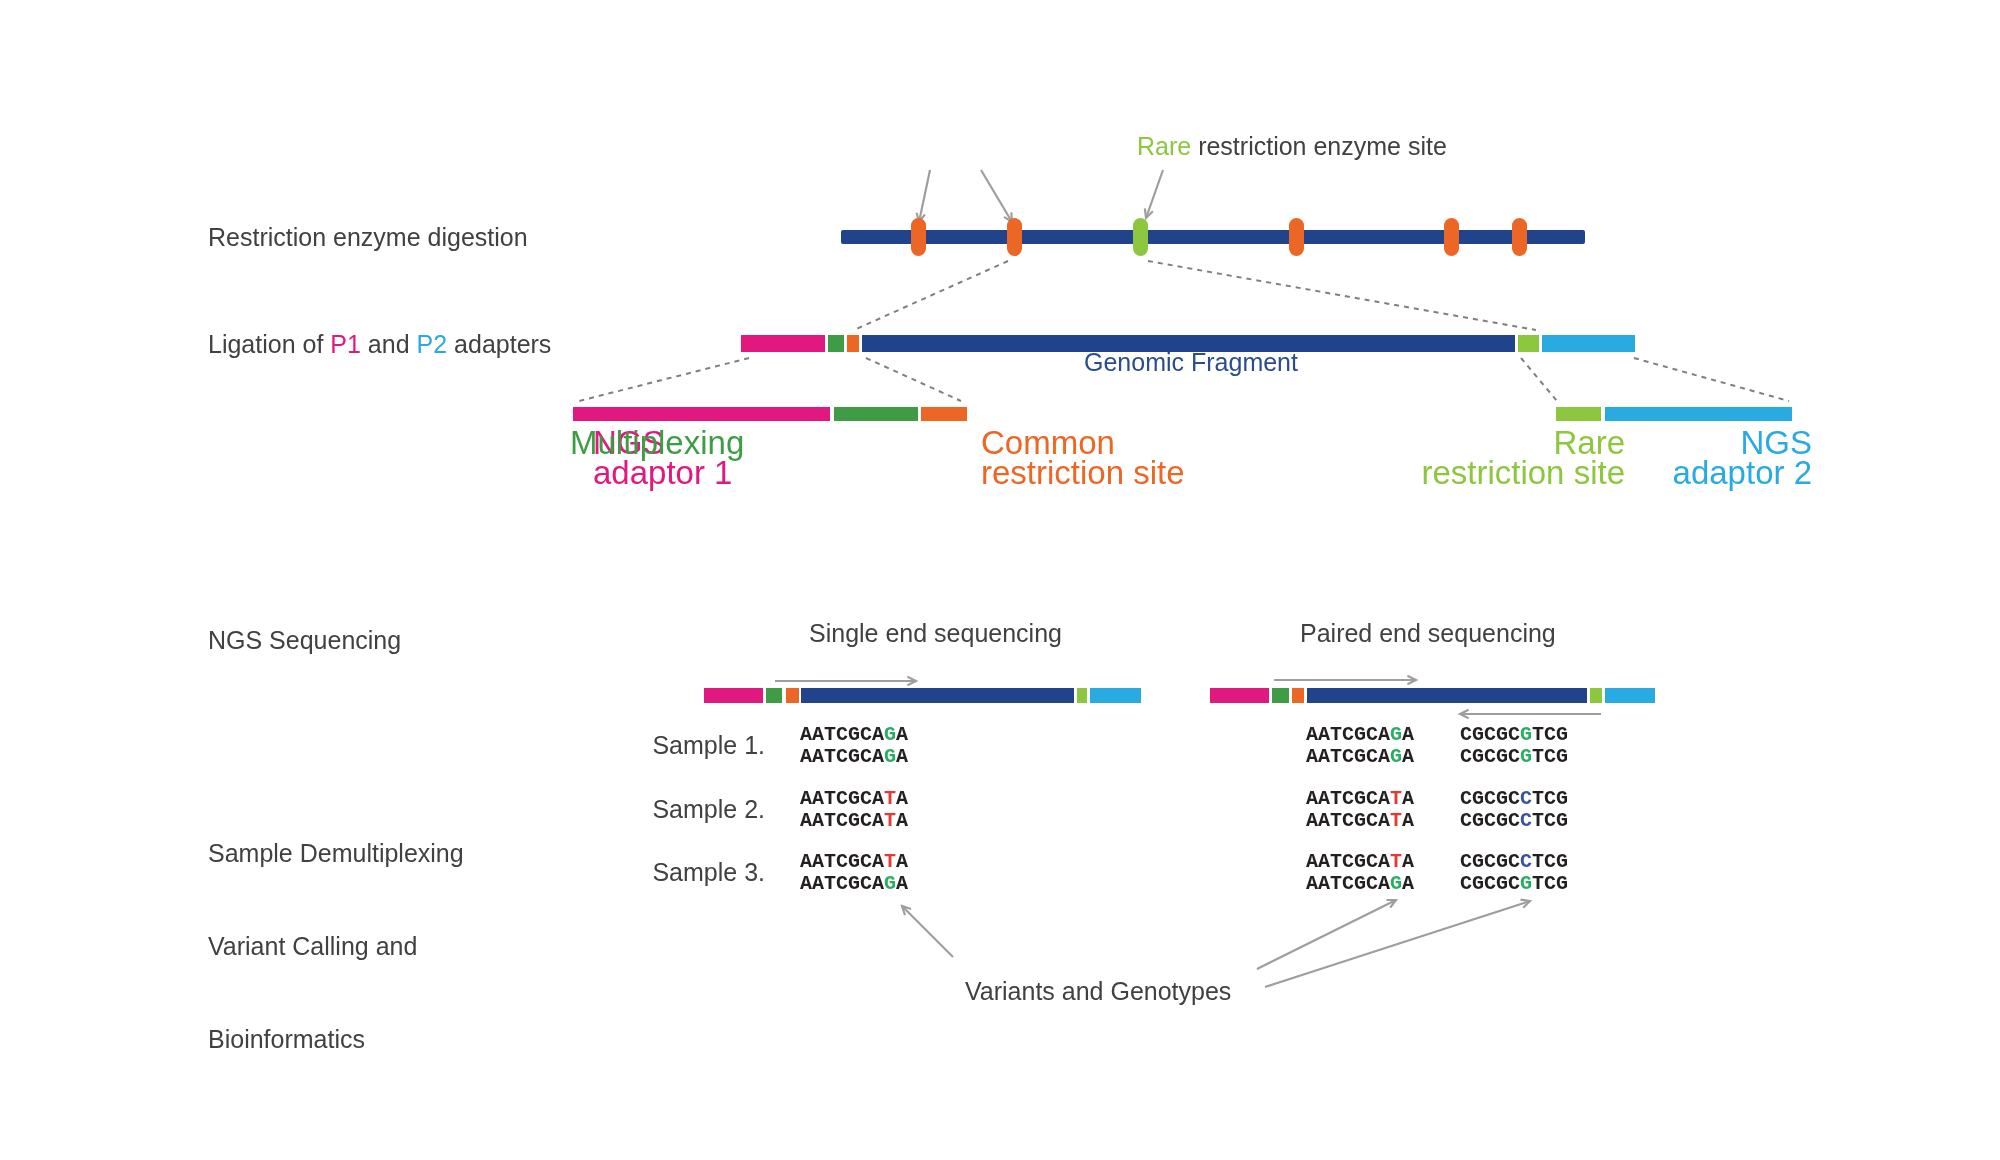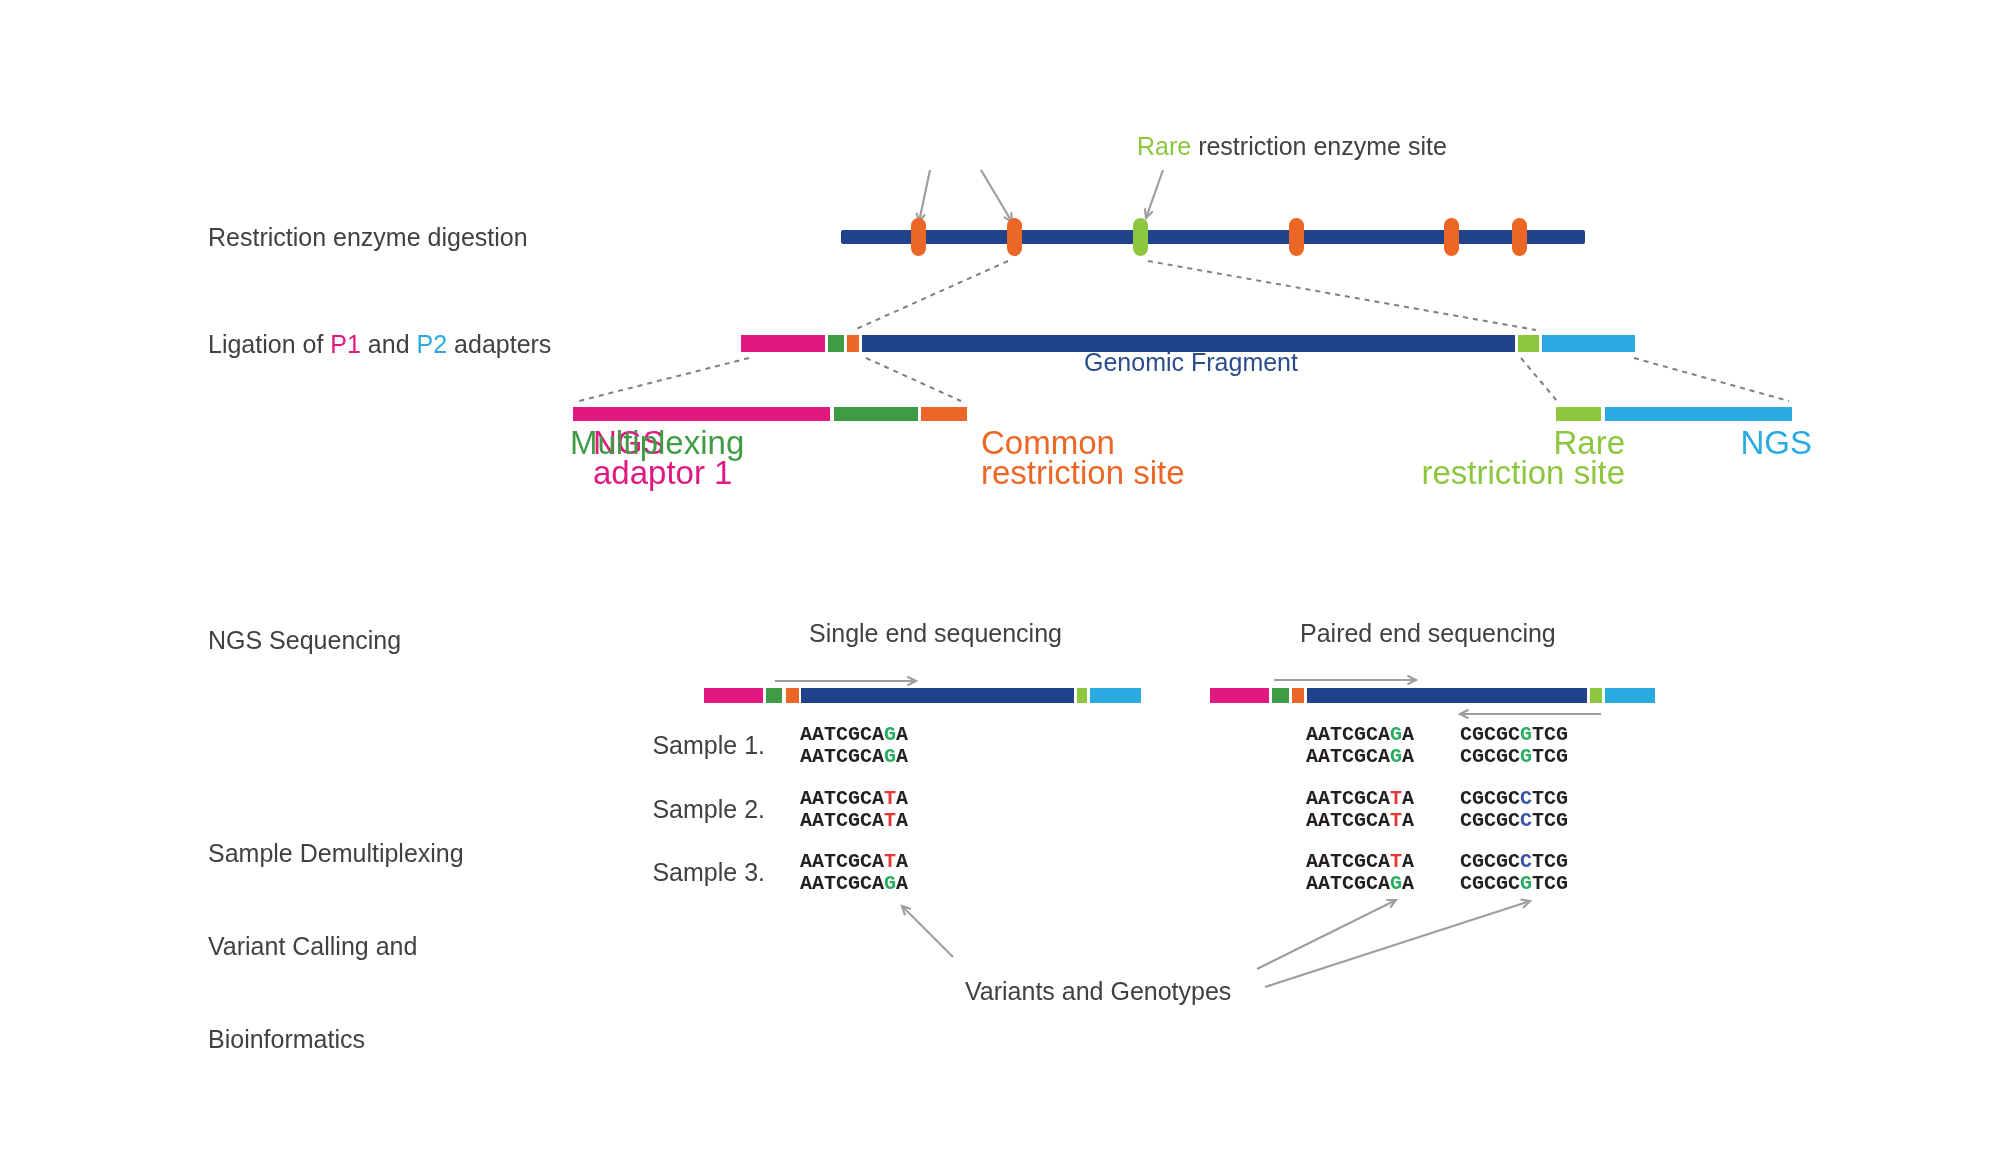--- a/index.html
+++ b/index.html
@@ -105,21 +105,21 @@
     <div class="seg" style="left: 1210px; top: 688px; width: 59px; height: 15px; background: var(--magenta);"></div>
     <div class="seg" style="left: 1272px; top: 688px; width: 17px; height: 15px; background: var(--green);"></div>
     <div class="seg" style="left: 1292px; top: 688px; width: 12px; height: 15px; background: var(--orange);"></div>
     <div class="seg" style="left: 1307px; top: 688px; width: 280px; height: 15px; background: var(--dark_blue);"></div>
     <div class="seg" style="left: 1590px; top: 688px; width: 12px; height: 15px; background: var(--light_green);"></div>
     <div class="seg" style="left: 1605px; top: 688px; width: 50px; height: 15px; background: var(--light_blue);"></div>
     <div class="detail-label" style="top: 428px; color: var(--magenta); left: 573px;"><div>NGS</div><div>adaptor 1</div></div>
     <div class="detail-label" style="top: 428px; color: var(--green); left: 550px; width: 340px; text-align: left;"><div>Multiplexing</div></div>
     <div class="detail-label" style="top: 428px; color: var(--orange); left: 961px;"><div>Common</div><div>restriction site</div></div>
     <div class="detail-label" style="top: 428px; color: var(--light_green); left: 1265px; width: 340px; text-align: right;"><div>Rare</div><div>restriction site</div></div>
-    <div class="detail-label" style="top: 428px; color: var(--light_blue); left: 1452px; width: 340px; text-align: right;"><div>NGS</div></div>
+    <div class="detail-label" style="top: 428px; color: var(--light_blue); left: 1452px; width: 340px; text-align: right;"><div>NGS</div><div>adaptor 2</div></div>
     <div class="sample-label" style="left: 565px; top: 731px;">Sample 1.</div>
     <div class="seq" style="left: 800px; top: 724px;"><span style="color: var(--seq_dark);">AATCGCA</span><span style="color: var(--seq_green);">G</span><span style="color: var(--seq_dark);">A</span></div>
     <div class="seq" style="left: 800px; top: 745.5px;"><span style="color: var(--seq_dark);">AATCGCA</span><span style="color: var(--seq_green);">G</span><span style="color: var(--seq_dark);">A</span></div>
     <div class="seq" style="left: 1306px; top: 724px;"><span style="color: var(--seq_dark);">AATCGCA</span><span style="color: var(--seq_green);">G</span><span style="color: var(--seq_dark);">A</span></div>
     <div class="seq" style="left: 1306px; top: 745.5px;"><span style="color: var(--seq_dark);">AATCGCA</span><span style="color: var(--seq_green);">G</span><span style="color: var(--seq_dark);">A</span></div>
     <div class="seq" style="left: 1460px; top: 724px;"><span style="color: var(--seq_dark);">CGCGC</span><span style="color: var(--seq_green);">G</span><span style="color: var(--seq_dark);">TCG</span></div>
     <div class="seq" style="left: 1460px; top: 745.5px;"><span style="color: var(--seq_dark);">CGCGC</span><span style="color: var(--seq_green);">G</span><span style="color: var(--seq_dark);">TCG</span></div>
     <div class="sample-label" style="left: 565px; top: 795px;">Sample 2.</div>
     <div class="seq" style="left: 800px; top: 788px;"><span style="color: var(--seq_dark);">AATCGCA</span><span style="color: var(--seq_red);">T</span><span style="color: var(--seq_dark);">A</span></div>
     <div class="seq" style="left: 800px; top: 809.5px;"><span style="color: var(--seq_dark);">AATCGCA</span><span style="color: var(--seq_red);">T</span><span style="color: var(--seq_dark);">A</span></div>

